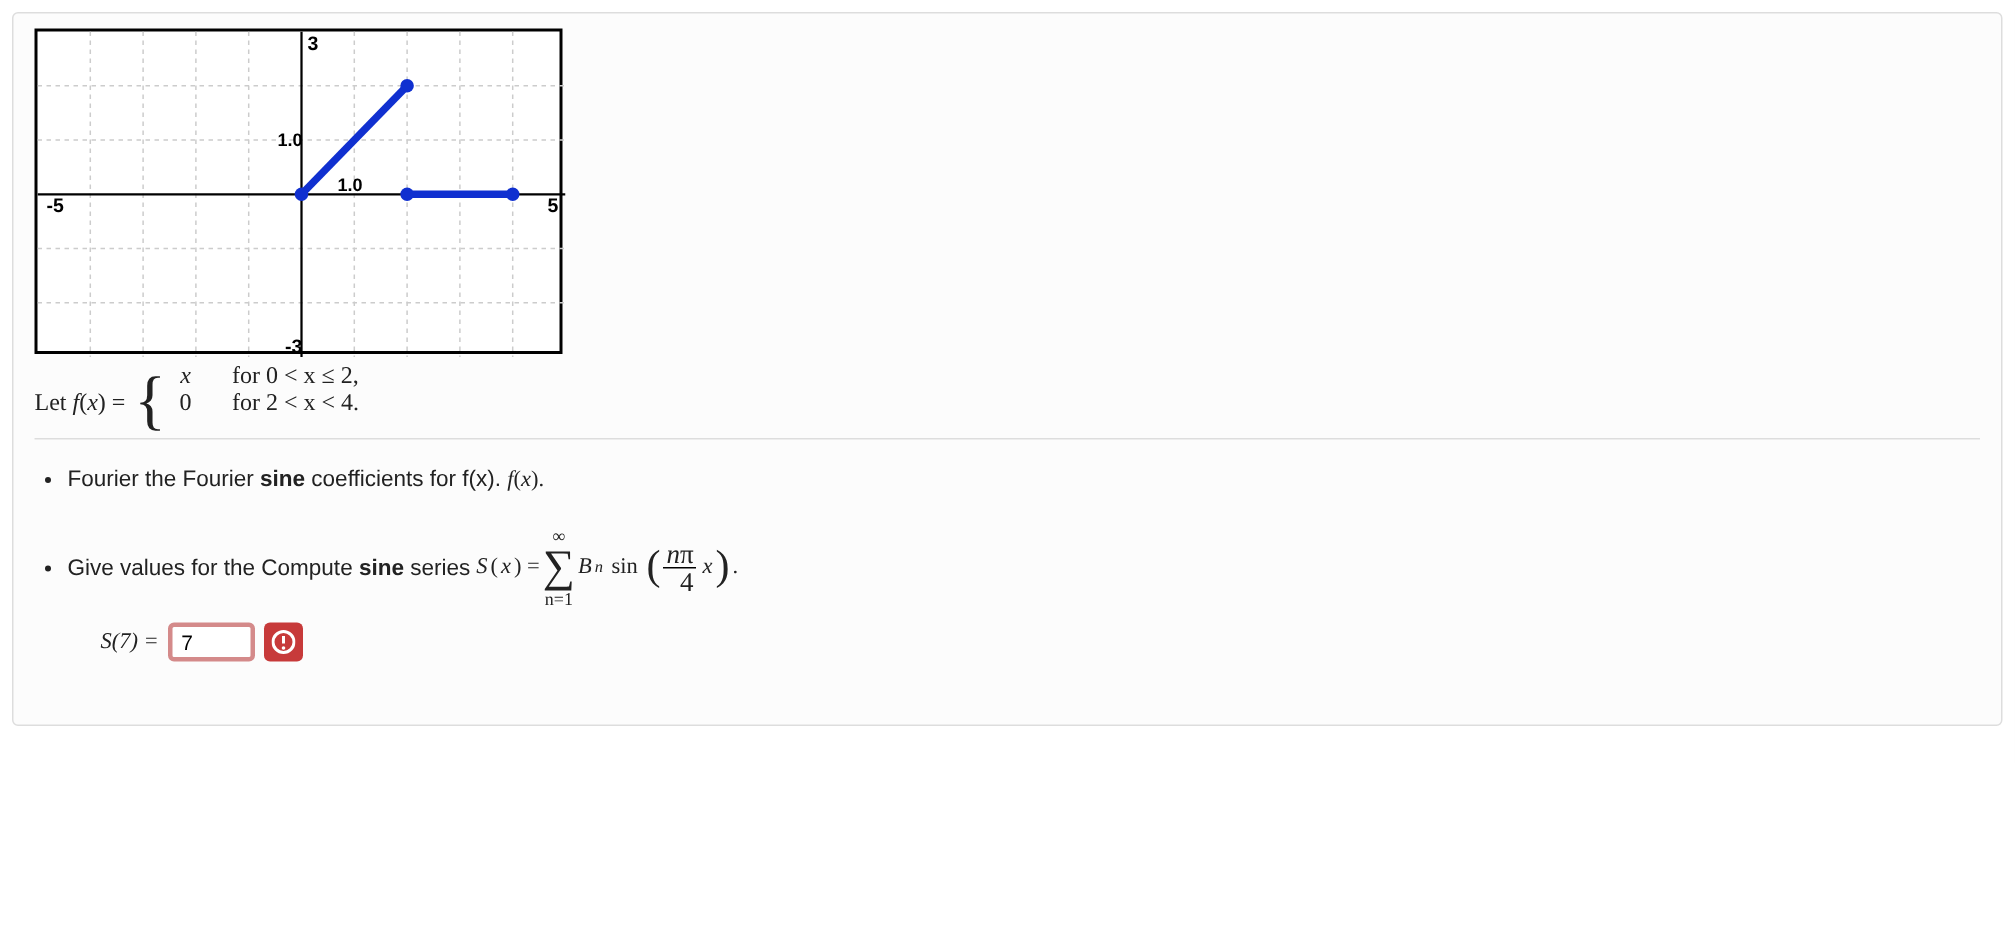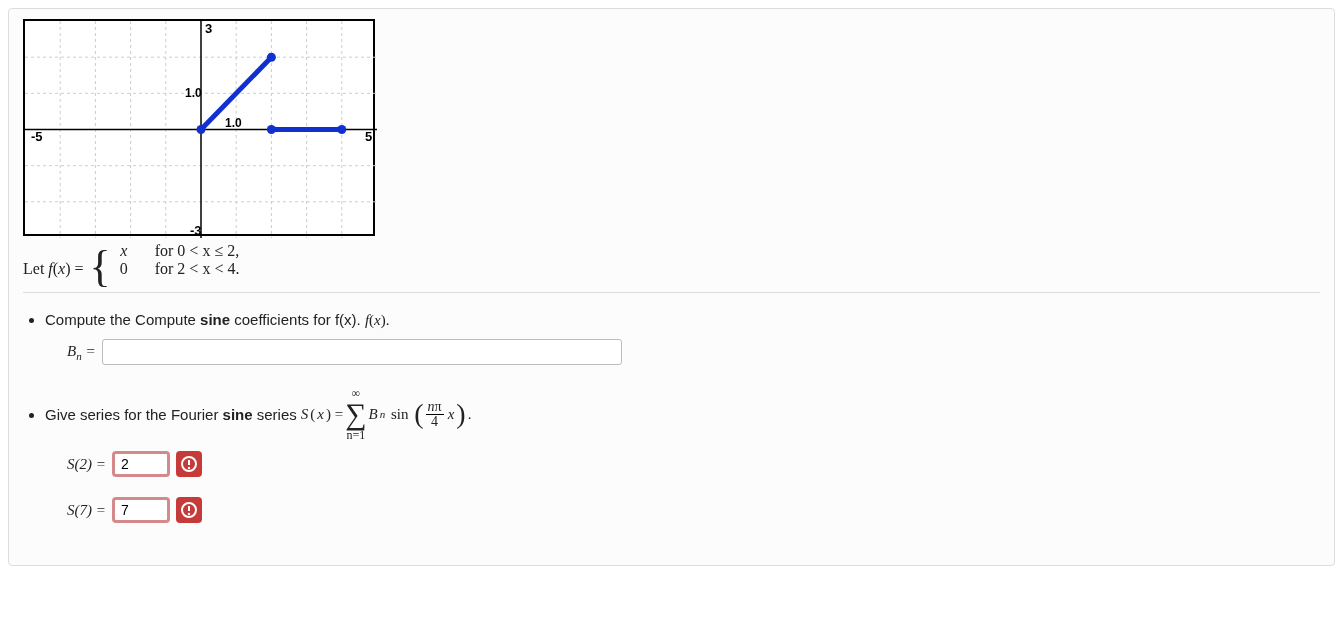--- a/index.html
+++ b/index.html
@@ -97,21 +97,21 @@
   .icon-wrong { background: #c73a3a; }
   .icon-correct { background: #2e9e4f; }
   .sum-wrap {
     display:inline-flex; align-items:center; gap:2px;
     font-family: "Cambria Math","Times New Roman",serif;
   }
   .bigsum { position:relative; display:inline-flex; flex-direction:column; align-items:center; line-height:1; font-size:12px;}
   .bigsum .top{font-size:12px;}
   .bigsum .sigma{font-size:30px;}
   .bigsum .bot{font-size:12px;text-align:center;}
-  .frac { display:inline-flex; flex-direction:column; align-items:center; line-height:1; font-size:14px;}
+  .frac { display:inline-flex; flex-direction:column; align-items:flex-end; line-height:1; font-size:18px;}
   .frac .num{ border-bottom:1px solid #000; padding:0 2px;}
   .frac .den{ padding:0 2px;}
   .fitalic{font-style:italic;}
   .bullet::marker{ font-size:16px;}
 </style>
 </head>
 <body>
 
 <div class="panel">
 
@@ -169,64 +169,47 @@
           <span>for  2 &lt; x &lt; 4.</span>
         </span>
     </span>
   </div>
 
   <hr class="sep">
 
   <ul class="topics">
     <li class="bullet">
       <span>
-        <span>Compute the Compute </span><b>sine</b><span> coefficients for f(x).</span>
+        <span>Fourier the Fourier </span><b>sine</b><span> coefficients for f(x).</span>
         <span style="font-family:Liberation Serif, serif;"> <span class="fitalic">f</span>(<span class="fitalic">x</span>).</span>
       </span>
-      <ul class="sub">
-        <li>
-          <span class="mathlbl">B<span class="sub-n">n</span> =</span>
-          <input type="text" class="wide" value="" style="">
-        </li>
-      </ul>
     </li>
 
     <li class="bullet">
       <span style="display:inline-flex;align-items:center;gap:4px;">
-        <span><span>Give series for the Fourier </span><b>sine</b><span> series </span></span>
+        <span><span>Give values for the Compute </span><b>sine</b><span> series </span></span>
         <span class="sum-wrap">
           <span class="fitalic">S</span>(<span class="fitalic">x</span>) =
           <span class="bigsum">
             <span class="top">∞</span>
             <span class="sigma">∑</span>
             <span class="bot">n=1</span>
           </span>
           <span class="fitalic">B</span><span class="sub-n">n</span>&nbsp;sin&nbsp;
           <span style="font-size:28px;">(</span>
           <span class="frac">
               <span class="num"><span class="fitalic">n</span>π</span>
               <span class="den">4</span>
             </span>
           <span class="fitalic" style="margin-left:2px;">x</span>
           <span style="font-size:28px;">)</span><span>.</span>
         </span>
       </span>
       <ul class="sub">
         <li class="wrong">
-          <span class="mathlbl"><span class="fitalic">S</span>(2) =</span>
-          <input type="text" class="small" value="2" style="">
-          <span class="icon-box icon-wrong">
-            <svg width="16" height="16" viewBox="0 0 16 16">
-                <circle cx="8" cy="8" r="7" fill="none" stroke="#fff" stroke-width="2"></circle>
-                <line x1="8" y1="4" x2="8" y2="9" stroke="#fff" stroke-width="2"></line>
-                <circle cx="8" cy="12" r="1.2" fill="#fff"></circle>
-              </svg>
-          </span>
-        </li>
-        <li class="wrong">
           <span class="mathlbl"><span class="fitalic">S</span>(7) =</span>
           <input type="text" class="small" value="7" style="">
           <span class="icon-box icon-wrong">
             <svg width="16" height="16" viewBox="0 0 16 16">
                 <circle cx="8" cy="8" r="7" fill="none" stroke="#fff" stroke-width="2"></circle>
                 <line x1="8" y1="4" x2="8" y2="9" stroke="#fff" stroke-width="2"></line>
                 <circle cx="8" cy="12" r="1.2" fill="#fff"></circle>
               </svg>
           </span>
         </li>

